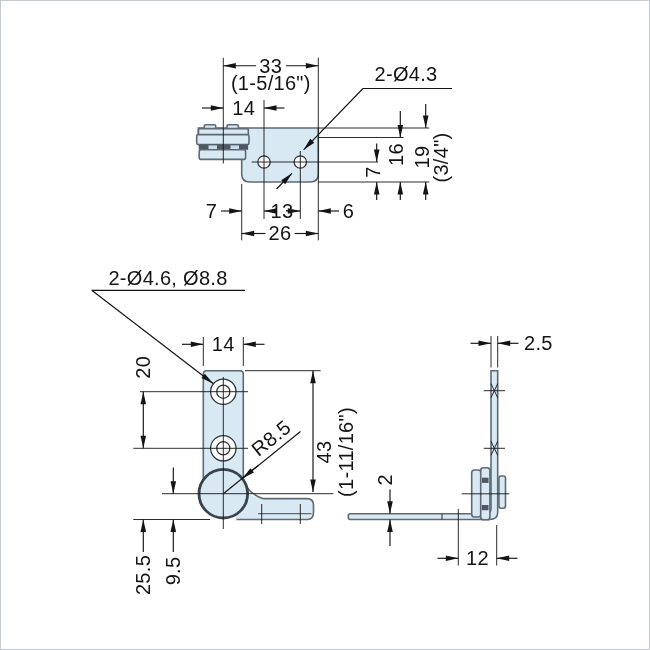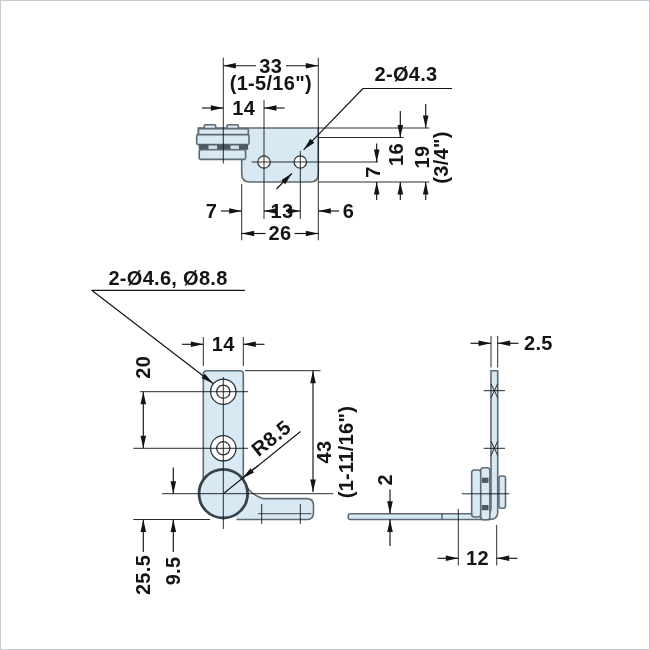--- a/index.html
+++ b/index.html
@@ -1,16 +1,16 @@
 <!DOCTYPE html>
 <html style="--part-fill: #d9e9f4; --part-outline: #5f6a74; --knuckle-stroke: #3a434c; --dim-color: #141414; --pin-dark: #4e5861;"><head>
 <meta charset="utf-8">
 <style>
   html,body{margin:0;padding:0;background:#fff;}
-  .page{width:650px;height:650px;position:relative;background:#fff;overflow:hidden;font-weight:bold;}
+  .page{width:650px;height:650px;position:relative;background:#fff;overflow:hidden;}
   svg{display:block;}
   .part{fill:var(--part-fill);stroke:var(--part-outline);stroke-width:1.6;}
   .fillonly{fill:var(--part-fill);stroke:none;}
   .o{fill:none;stroke:var(--part-outline);stroke-width:1.6;}
   .o2{fill:none;stroke:var(--part-outline);stroke-width:1.2;}
   .knuckle{fill:var(--part-fill);stroke:var(--knuckle-stroke);stroke-width:2.8;}
   .hole{fill:#ffffff;stroke:#2c333b;stroke-width:1.25;}
   .c{fill:none;stroke:var(--dim-color);stroke-width:0.9;}
   .d{fill:none;stroke:var(--dim-color);stroke-width:1.15;}
   .pin{fill:var(--pin-dark);stroke:none;}

